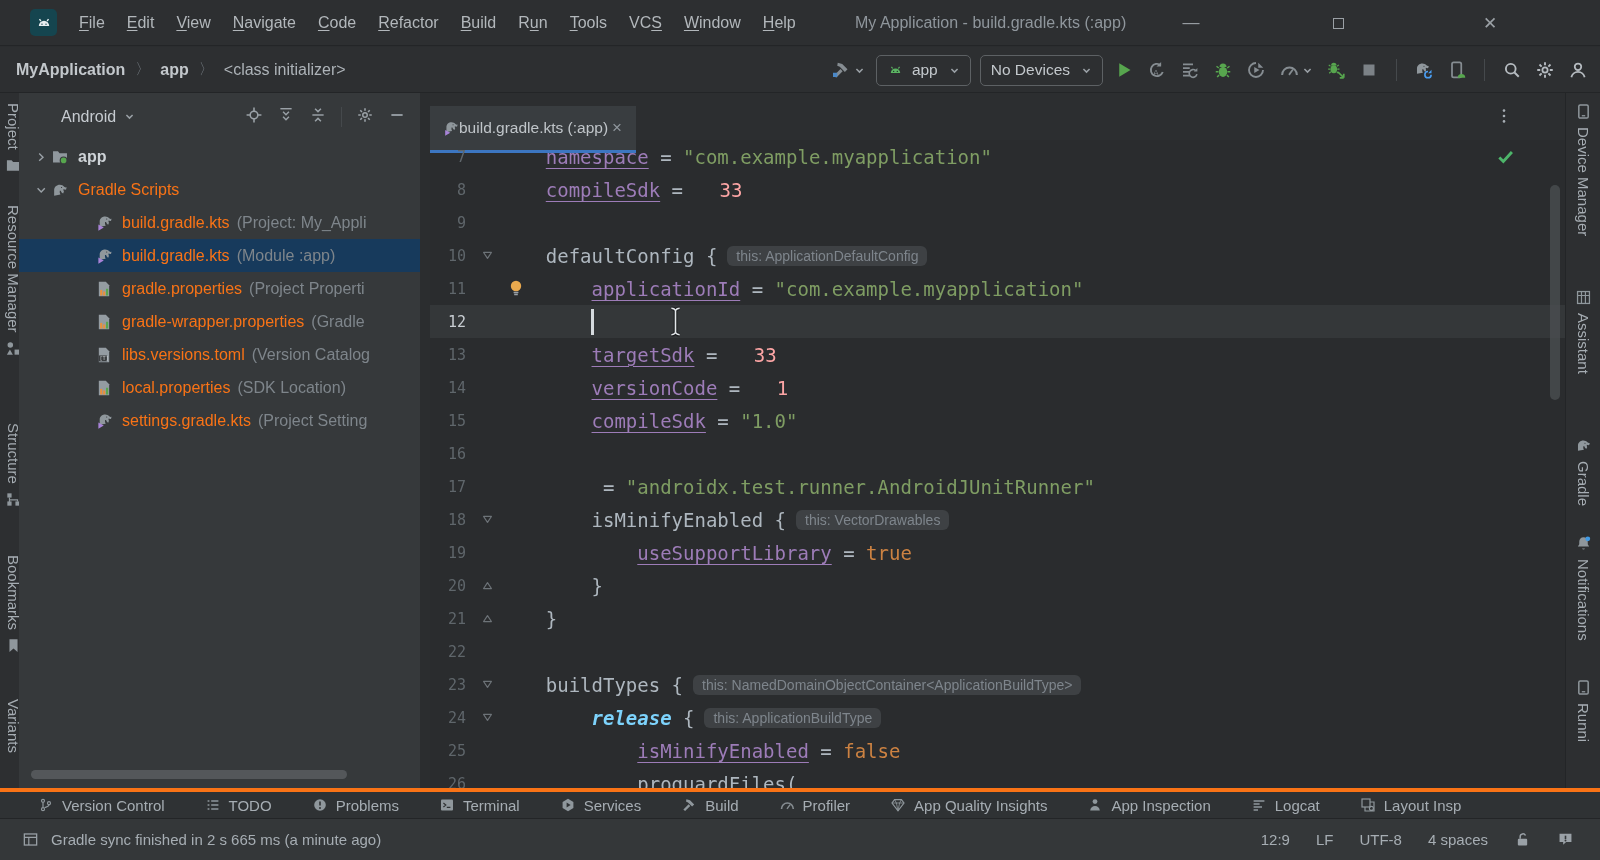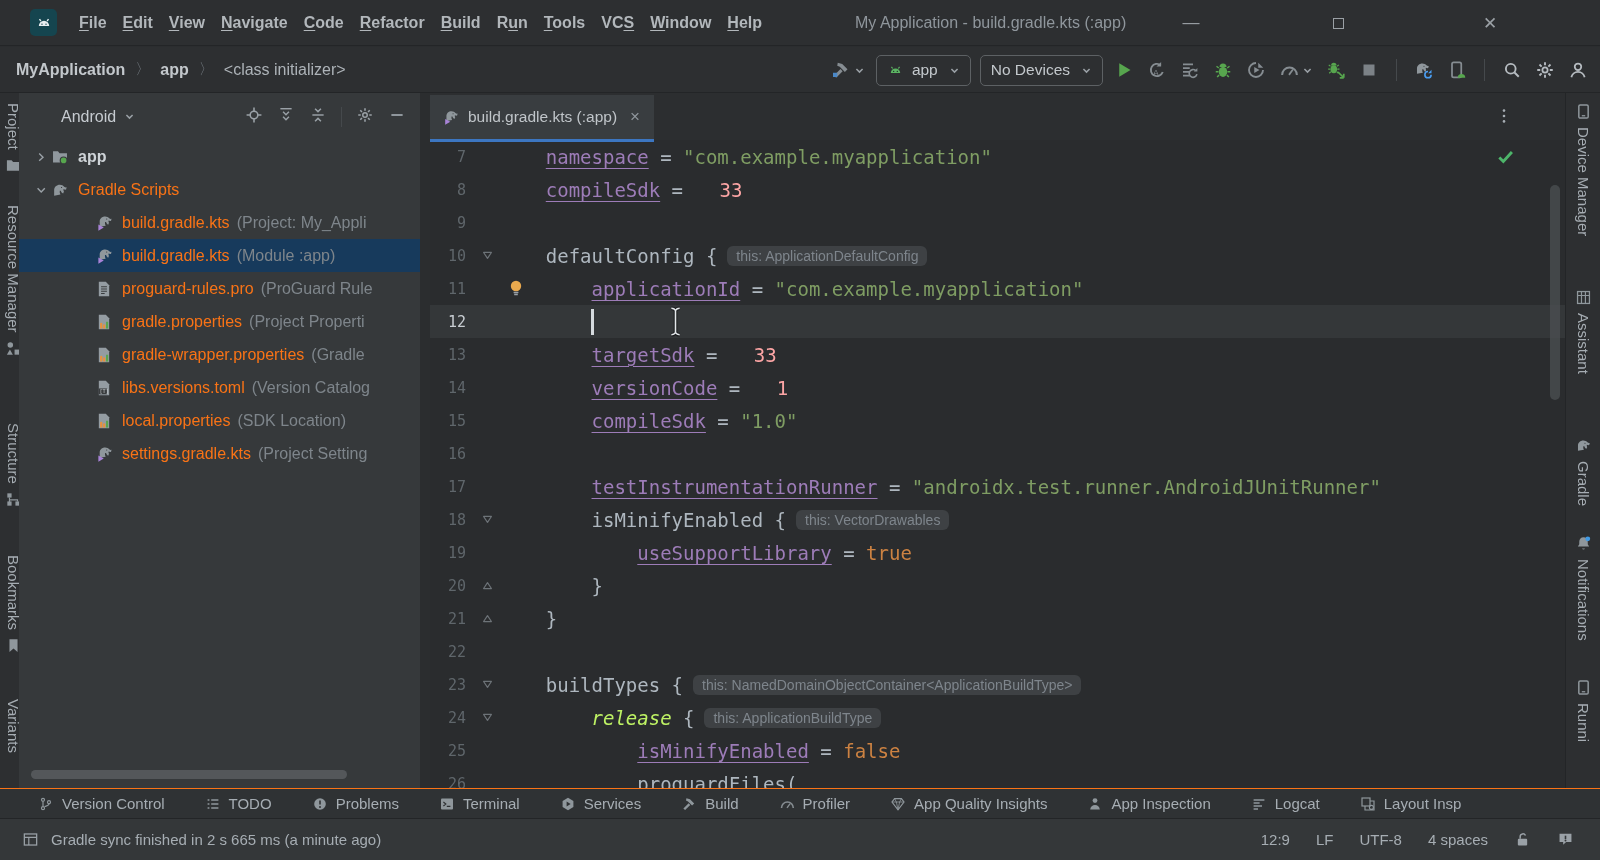--- a/index.html
+++ b/index.html
@@ -8,21 +8,21 @@
          font-family:"Liberation Sans", sans-serif; color:#b6bcc0; overflow:hidden;
          -webkit-font-smoothing:antialiased; }
 
   
   .titlebar { position:absolute; left:0; top:0; width:1600px; height:46px;
               background:#2d2f31; border-bottom:1px solid #232527;
               display:flex; align-items:center; padding-left:30px; }
   .logo { width:27px; height:27px; border-radius:5px; background:#15454f;
           display:flex; align-items:center; justify-content:center; margin-right:18px; }
   .logo svg { width:18px; height:18px; }
-  .menubar { display:flex; gap:8px;font-weight:bold; }
+  .menubar { display:flex; gap:14px; }
   .menu-item { font-size:16px; color:#b2b7bb; padding:3px 4px; cursor:default; }
   .menu-item u { text-underline-offset:2px; }
   .win-title { position:absolute; left:855px; top:0; height:46px; display:flex;
                align-items:center; font-size:16px; color:#8f969c; }
   .win-btn { position:absolute; top:0; width:46px; height:46px; display:flex;
              align-items:center; justify-content:center; color:#9aa0a5; font-size:17px; }
   .win-min { left:1168px; } .win-max { left:1315px; } .win-close { left:1467px; }
   .sq { width:11px; height:11px; border:1.4px solid #9aa0a5; }
 
   
@@ -74,56 +74,56 @@
   .tlabel { color:#f97316; }
   .tlabel.b { font-weight:bold; color:#ced3d7; }
   .tdesc { color:#7e858b; margin-left:7px; }
   .hscroll { position:absolute; left:12px; bottom:9px; width:316px; height:9px;
              background:#595d60; border-radius:5px; opacity:.85; }
 
   
   .editor { position:absolute; left:430px; top:93px; width:1135px; height:695px;
             background:#2a2c2e; overflow:hidden; }
   .tabbar { position:absolute; left:0; top:0; right:0; height:47px; background:#2c2e30; }
-  .etab { position:absolute; left:0; top:2px; height:47px; background:#393d40;
+  .etab { position:absolute; left:0; top:13px; height:47px; background:#393d40;
           border-bottom:3px solid #3c76c1; display:flex; align-items:center;
-          gap:9px; padding:0 14px 0 12px; font-size:15.5px; color:#c0c5c9; }
+          padding:0 14px 0 12px; font-size:15.5px; color:#c0c5c9; }
   .etab .close { color:#8f969c; font-size:17px; margin-left:4px; }
   .kebab { position:absolute; right:52px; top:14px; width:18px; height:18px; color:#a6adb3; }
   .kebab svg { width:100%; height:100%; }
   .insp-check { position:absolute; right:50px; top:54px; width:19px; height:19px; }
   .code { position:absolute; left:0; top:47px; right:0; bottom:0;
           font-family:"DejaVu Sans Mono", monospace; font-size:19px; }
   .cline { height:33px; display:flex; align-items:center; white-space:pre; }
   .cline.cur { background:#343739; }
   .lnum { width:44px; flex:none; text-align:right; padding-right:8px;
           color:#5f666b; font-size:15px; font-family:"DejaVu Sans Mono",monospace; }
   .cur .lnum { color:#c8cdd2; }
   .fold { width:26px; flex:none; display:flex; justify-content:center; color:#6d7378; }
   .fold svg { width:13px; height:13px; }
   .tok  { color:#aeb7bf; }
   .tok.p { color:#9d7cb8; text-decoration:underline; text-underline-offset:4px;
            text-decoration-thickness:1px; }
   .tok.s { color:#7f9d63; }
   .tok.n { color:#fca5a5;margin-left:25px; }
   .tok.k { color:#cc8242; }
-  .tok.ki { color:#bef264; font-style:italic; }
+  .tok.ki { color:#7dd3fc; font-style:italic;font-weight:bold; }
   .hintpill { font-family:"Liberation Sans",sans-serif; font-size:14px; color:#7e858c;
               background:#3e4144; border-radius:6px; padding:2px 9px; margin-left:10px; }
   .caret { position:absolute; width:2.5px; height:26px; background:#d5dade; }
   .bulb { position:absolute; width:20px; height:20px; }
   .bulb svg { width:100%; height:100%; }
   .ibeam { position:absolute; width:15px; height:31px; }
   .ibeam svg { width:100%; height:100%; }
   .vscroll { position:absolute; right:5px; top:92px; width:10px; height:215px;
              background:#4c5053; border-radius:5px; opacity:.75; }
 
   
   .bottombar { position:absolute; left:0; top:788px; width:1600px; height:30px;
-               background:#2f3234; border-top:1px solid #f97316; display:flex;
+               background:#2f3234; border-top:4px solid #f97316; display:flex;
                align-items:center; gap:40px; padding-left:38px; overflow:hidden; }
   .btool { display:flex; align-items:center; gap:8px; font-size:15px; color:#a6adb3;
            white-space:nowrap; }
   .btool .ic { width:16px; height:16px; color:#8f979c; }
   .statusbar { position:absolute; left:0; top:818px; width:1600px; height:42px;
                background:#343739; border-top:1px solid #232527; display:flex;
                align-items:center; padding:0 26px 0 22px; font-size:15px; color:#a6adb3; }
   .statusbar .msg { margin-left:12px; }
   .st-right { margin-left:auto; display:flex; align-items:center; gap:26px; }
   .statusbar .ic { width:17px; height:17px; color:#9aa1a7; }
@@ -474,30 +474,20 @@
               <path d="M3 14.8V9.4l4.8 2.7z" fill="#a883d8"></path>
             </svg>
           </span>
           <span class="tlabel">build.gradle.kts</span>
           <span class="tdesc">(Module :app)</span>
         </div>
         <div class="trow" style="padding-left: 76px;">
           <span class="ic">
             <svg viewBox="0 0 16 16">
               <path d="M3.4 1.6h6.2l3 3v9.8H3.4z" fill="#949ca2"></path>
-              <path d="M5.4 6h5.2M5.4 8h5.2M5.4 10h5.2M5.4 12h3.2" stroke="#3a3d3f" stroke-width="1"></path>
-            </svg>
-          </span>
-          <span class="tlabel">proguard-rules.pro</span>
-          <span class="tdesc">(ProGuard Rule</span>
-        </div>
-        <div class="trow" style="padding-left: 76px;">
-          <span class="ic">
-            <svg viewBox="0 0 16 16">
-              <path d="M3.4 1.6h6.2l3 3v9.8H3.4z" fill="#949ca2"></path>
               <rect x="4.6" y="8.8" width="1.9" height="5" fill="#e8913c"></rect>
               <rect x="7.2" y="10.2" width="1.9" height="3.6" fill="#e8913c"></rect>
               <rect x="9.8" y="7.8" width="1.9" height="6" fill="#57a64e"></rect>
             </svg>
           </span>
           <span class="tlabel">gradle.properties</span>
           <span class="tdesc">(Project Properti</span>
         </div>
         <div class="trow" style="padding-left: 76px;">
           <span class="ic">
@@ -594,21 +584,21 @@
         <div class="cline cur"><span class="lnum">12</span><span class="fold"></span></div>
         <div class="caret" style="left: 161.496px; top: 168.5px;"></div>
         <span class="ibeam" style="left: 238px; top: 166px;"><svg viewBox="0 0 14 30">
             <path d="M3 2.2c2 0 3.2.8 4 2 .8-1.2 2-2 4-2M7 4.2v21.6M3 27.8c2 0 3.2-.8 4-2 .8 1.2 2 2 4 2" fill="none" stroke="#1d1f21" stroke-width="3.6"></path>
             <path d="M3 2.2c2 0 3.2.8 4 2 .8-1.2 2-2 4-2M7 4.2v21.6M3 27.8c2 0 3.2-.8 4-2 .8 1.2 2 2 4 2" fill="none" stroke="#e3e7ea" stroke-width="1.5"></path>
           </svg></span>
         <div class="cline"><span class="lnum">13</span><span class="fold"></span><span class="tok">        </span><span class="tok p">targetSdk</span><span class="tok"> = </span><span class="tok n">33</span></div>
         <div class="cline"><span class="lnum">14</span><span class="fold"></span><span class="tok">        </span><span class="tok p">versionCode</span><span class="tok"> = </span><span class="tok n">1</span></div>
         <div class="cline"><span class="lnum">15</span><span class="fold"></span><span class="tok">        </span><span class="tok p">compileSdk</span><span class="tok"> = </span><span class="tok s">"1.0"</span></div>
         <div class="cline"><span class="lnum">16</span><span class="fold"></span></div>
-        <div class="cline"><span class="lnum">17</span><span class="fold"></span><span class="tok">        </span><span class="tok p">testInstrumentationRunner</span><span class="tok"> = </span><span class="tok s">"androidx.test.runner.AndroidJUnitRunner"</span></div>
+        <div class="cline"><span class="lnum">17</span><span class="fold"></span><span class="tok">        </span><span class="tok"> = </span><span class="tok s">"androidx.test.runner.AndroidJUnitRunner"</span></div>
         <div class="cline"><span class="lnum">18</span><span class="fold"><svg viewBox="0 0 12 12">
               <path d="M2.4 3.2h7.2L6 8.6z" fill="none" stroke="currentColor" stroke-width="1.1" stroke-linejoin="round"></path>
             </svg></span><span class="tok">        isMinifyEnabled </span><span class="tok">{</span><span class="hintpill">this: VectorDrawables</span></div>
         <div class="cline"><span class="lnum">19</span><span class="fold"></span><span class="tok">            </span><span class="tok p">useSupportLibrary</span><span class="tok"> = </span><span class="tok k">true</span></div>
         <div class="cline"><span class="lnum">20</span><span class="fold"><svg viewBox="0 0 12 12">
               <path d="M2.4 8.8h7.2L6 3.4z" fill="none" stroke="currentColor" stroke-width="1.1" stroke-linejoin="round"></path>
             </svg></span><span class="tok">        }</span></div>
         <div class="cline"><span class="lnum">21</span><span class="fold"><svg viewBox="0 0 12 12">
               <path d="M2.4 8.8h7.2L6 3.4z" fill="none" stroke="currentColor" stroke-width="1.1" stroke-linejoin="round"></path>
             </svg></span><span class="tok">    }</span></div>

